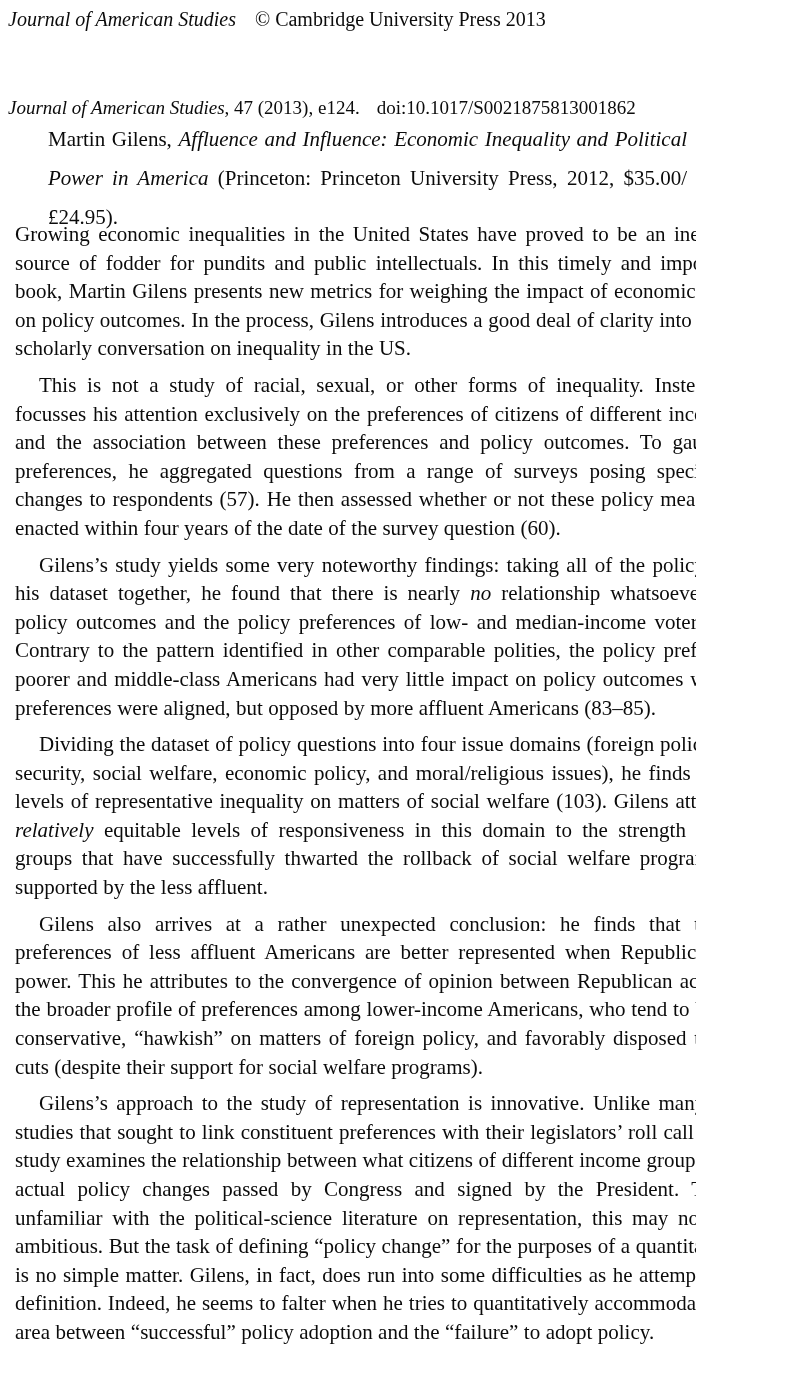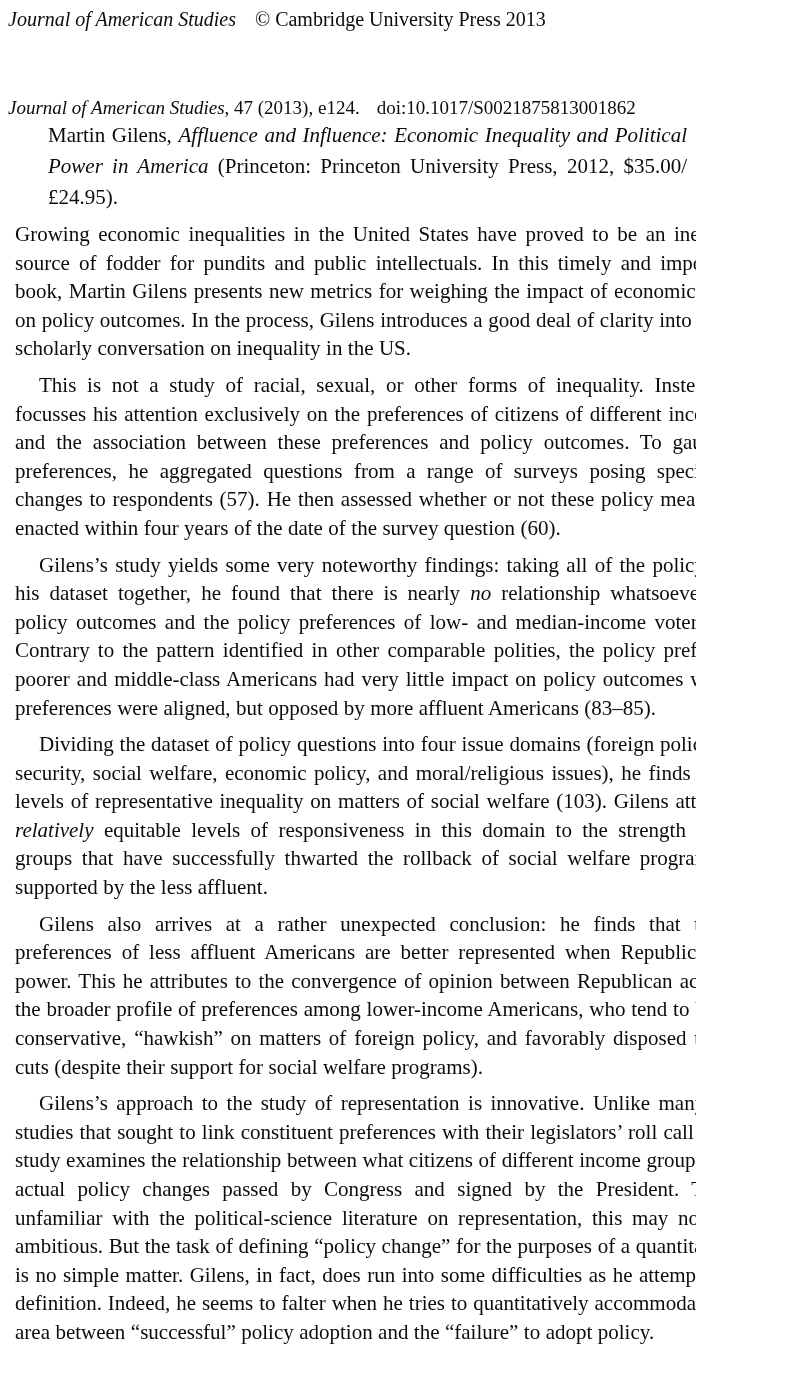--- a/index.html
+++ b/index.html
@@ -59,21 +59,21 @@
     margin-left: 17px;
   }
 
   
   .book-heading {
     position: absolute;
     top: 120px;
     left: 48px;
     right: 9px;
     font-size: 21px;
-    line-height: 31px;
+    line-height: 39px;
     text-align: justify;
     text-align-last: left;
     hyphens: none;
   }
   .book-heading .book-title {
     font-style: italic;
   }
   .book-heading .isbn-label {
     font-size: 16.5px;
     letter-spacing: 0.3px;

